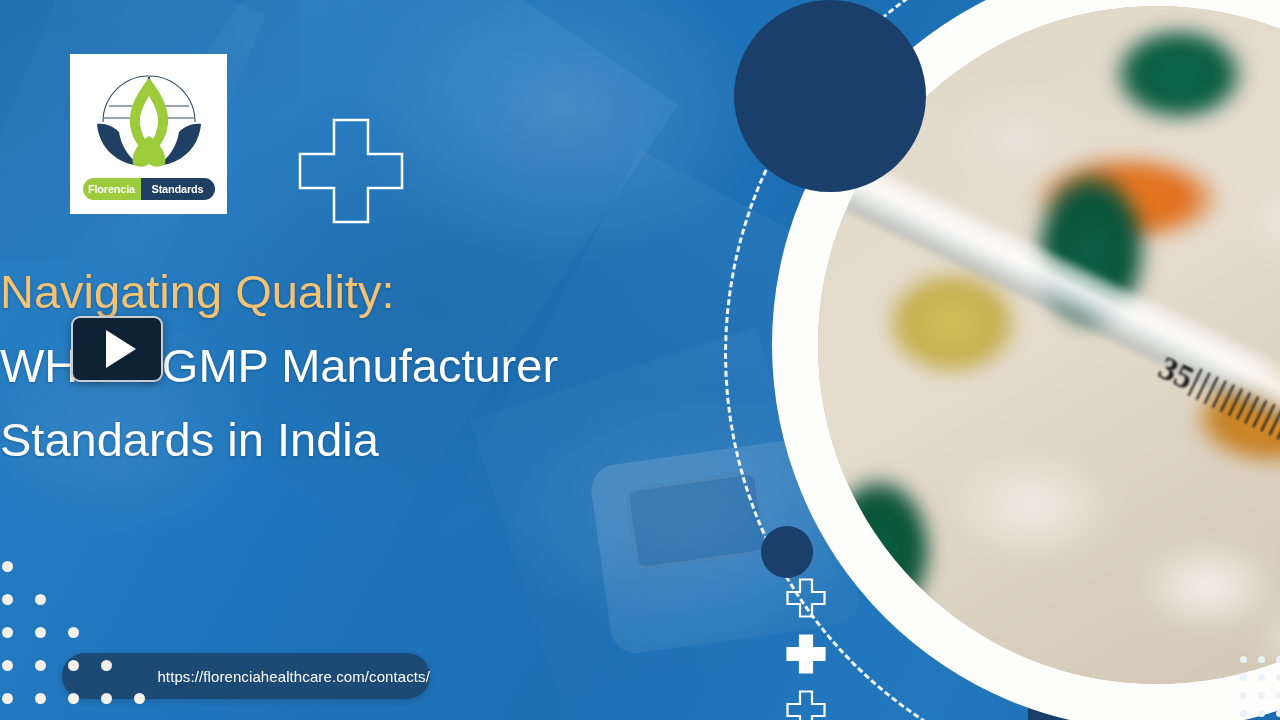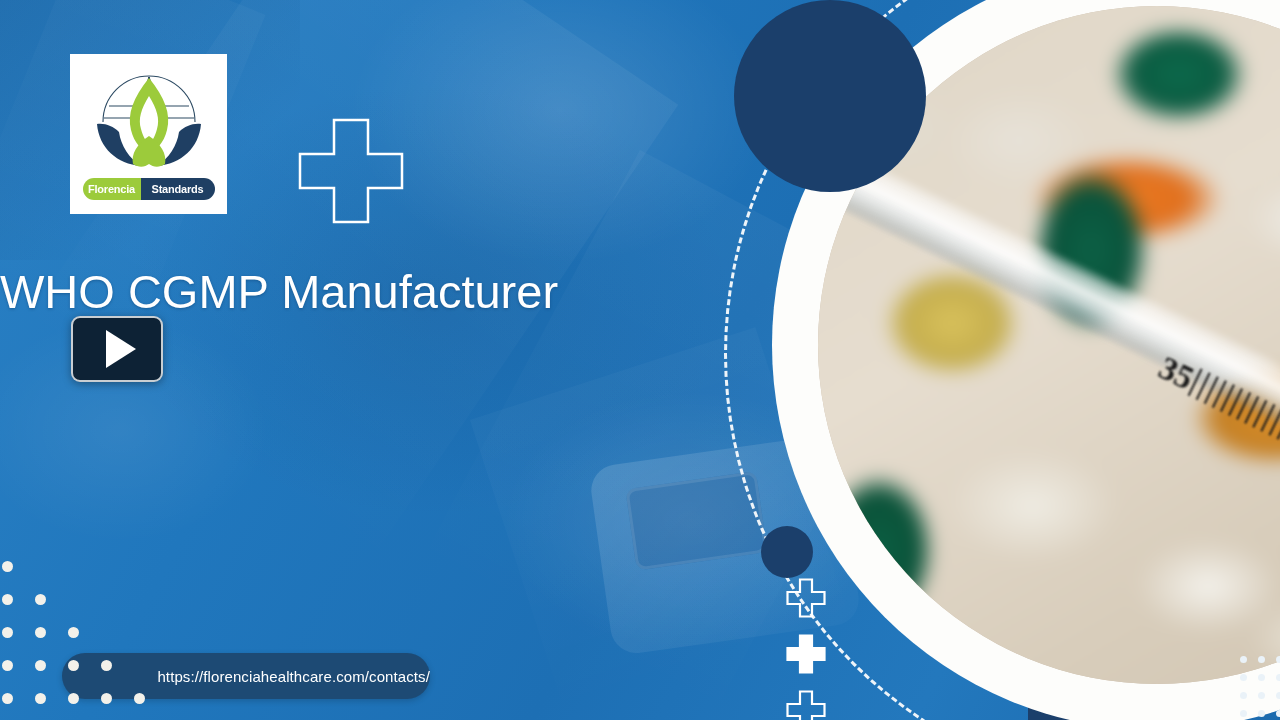--- a/index.html
+++ b/index.html
@@ -316,21 +316,23 @@
         <path d="M66 70 C54 78 48 88 50 98 C56 102 62 101 66 98 C70 101 76 102 82 98 C84 88 78 78 66 70 Z" fill="#9ccb3b"></path>
       </svg>
       <div class="logo-word">
         <span class="lw-left">Florencia</span>
         <span class="lw-right">Standards</span>
       </div>
     </div>
   </div>
 
   <div class="headline">
+    <div class="line accent">Navigating Quality:</div>
     <div class="line white">WHO CGMP Manufacturer</div>
+    <div class="line white">Standards in India</div>
   </div>
 
   <div class="play-btn" title="Play">
     <div class="play-tri"></div>
   </div>
 
   <div class="url-pill">
     <span>https://florenciahealthcare.com/contacts/</span>
   </div>
 

